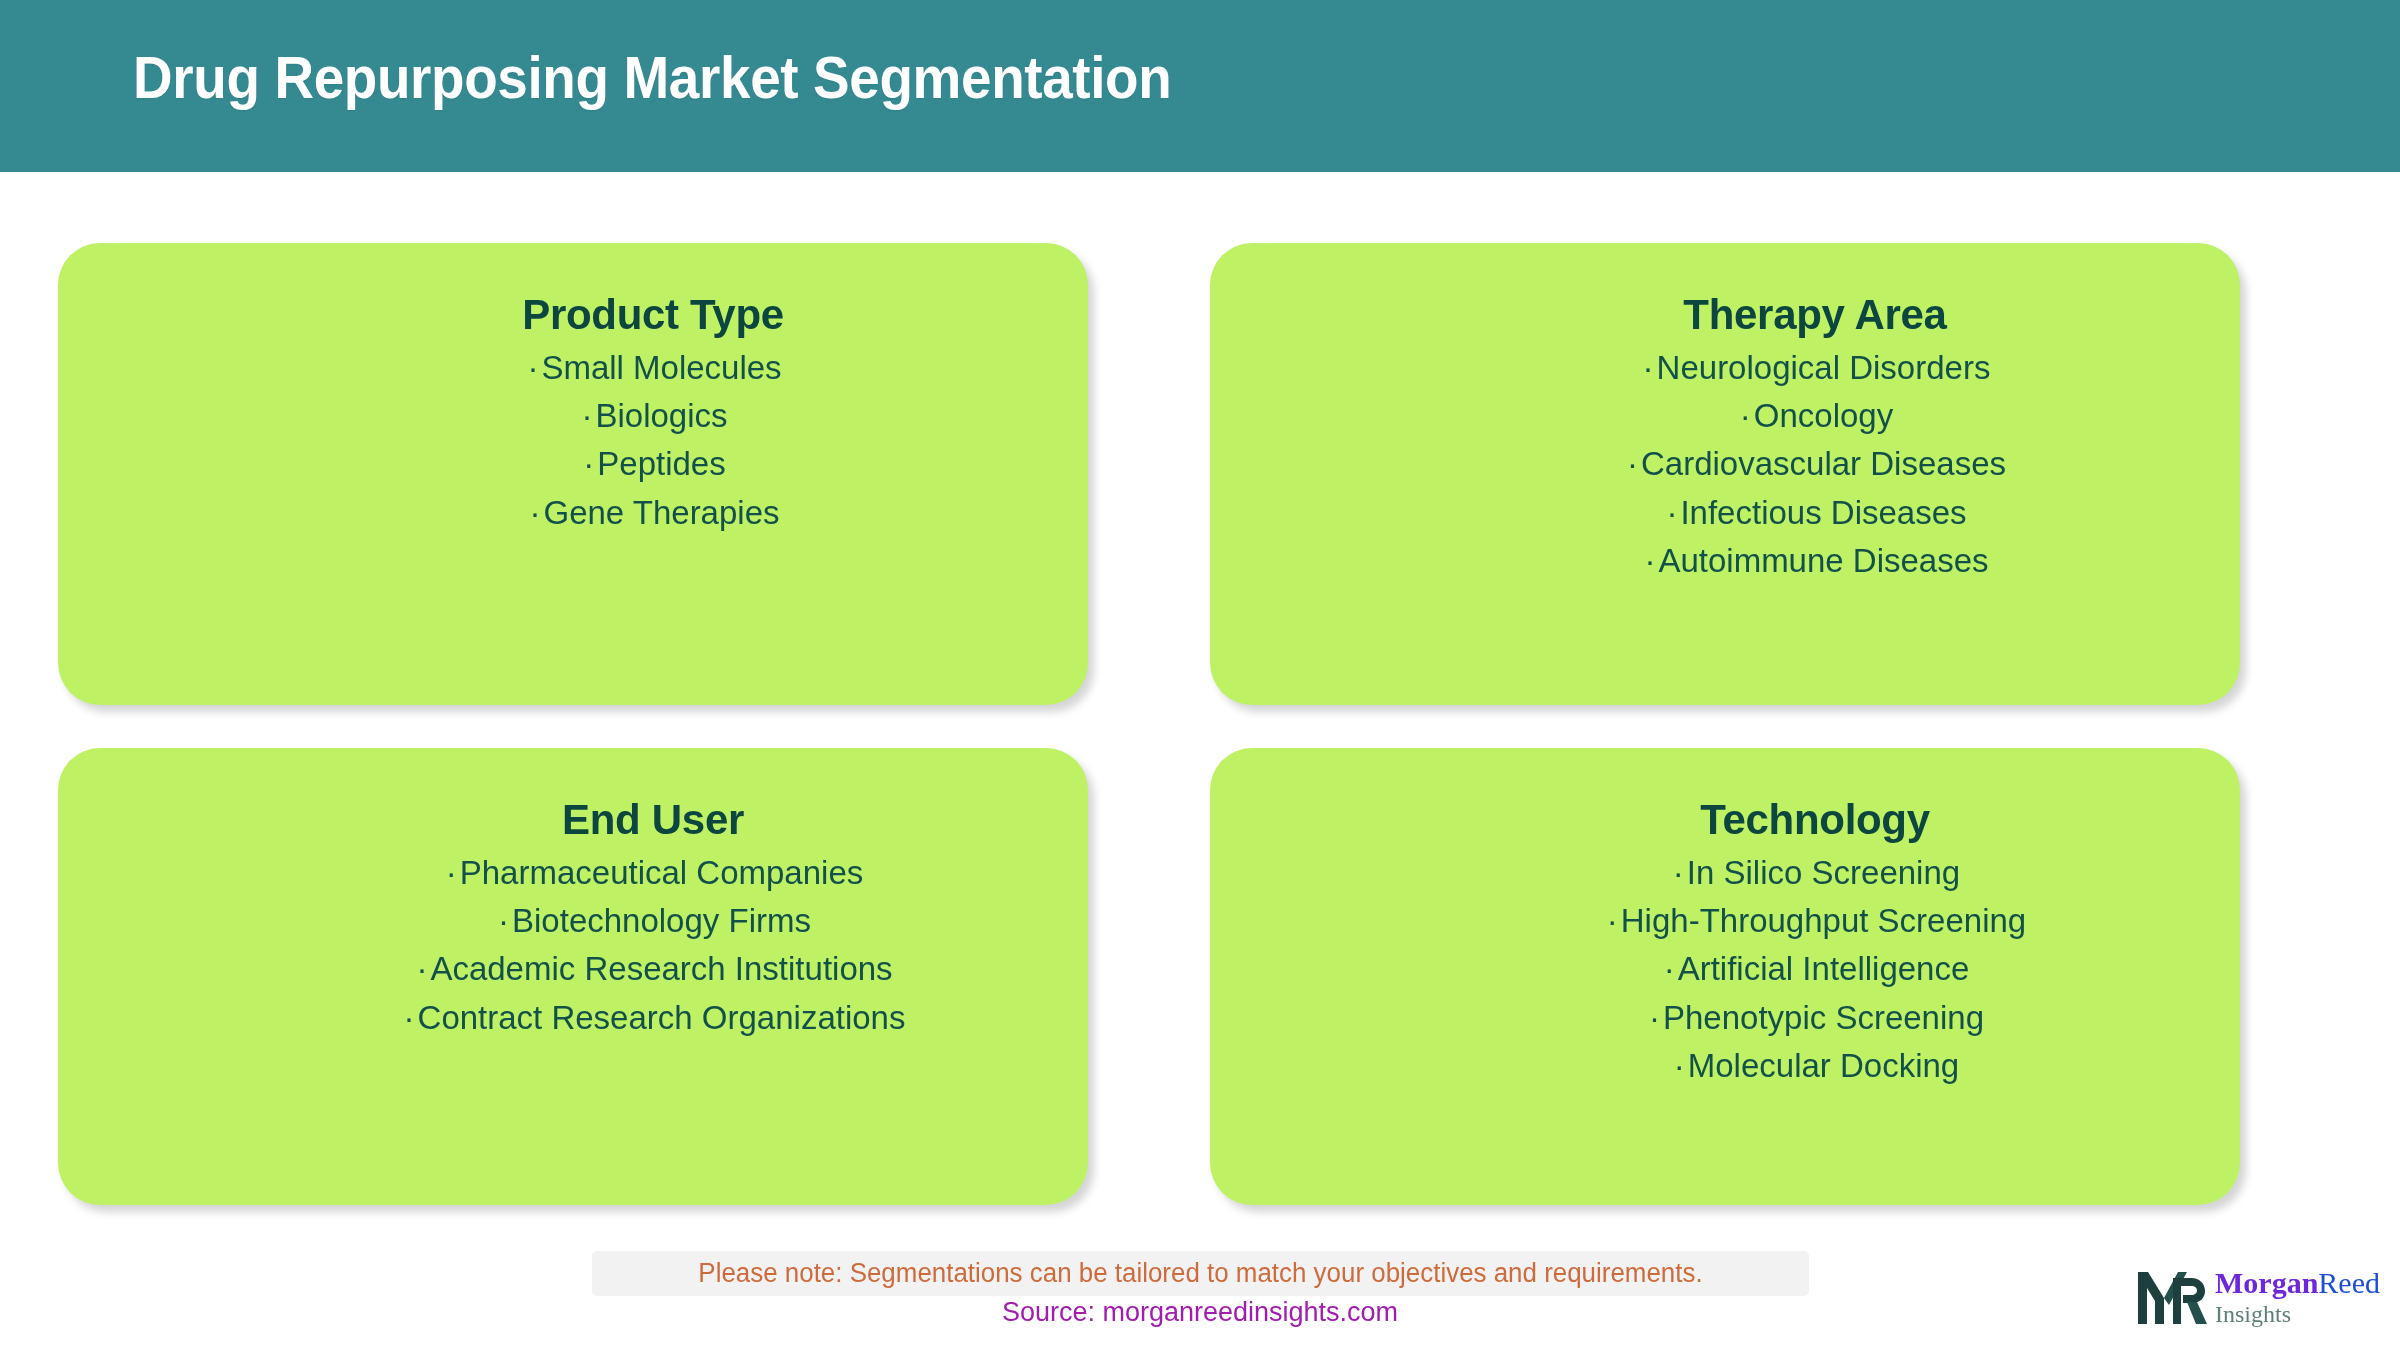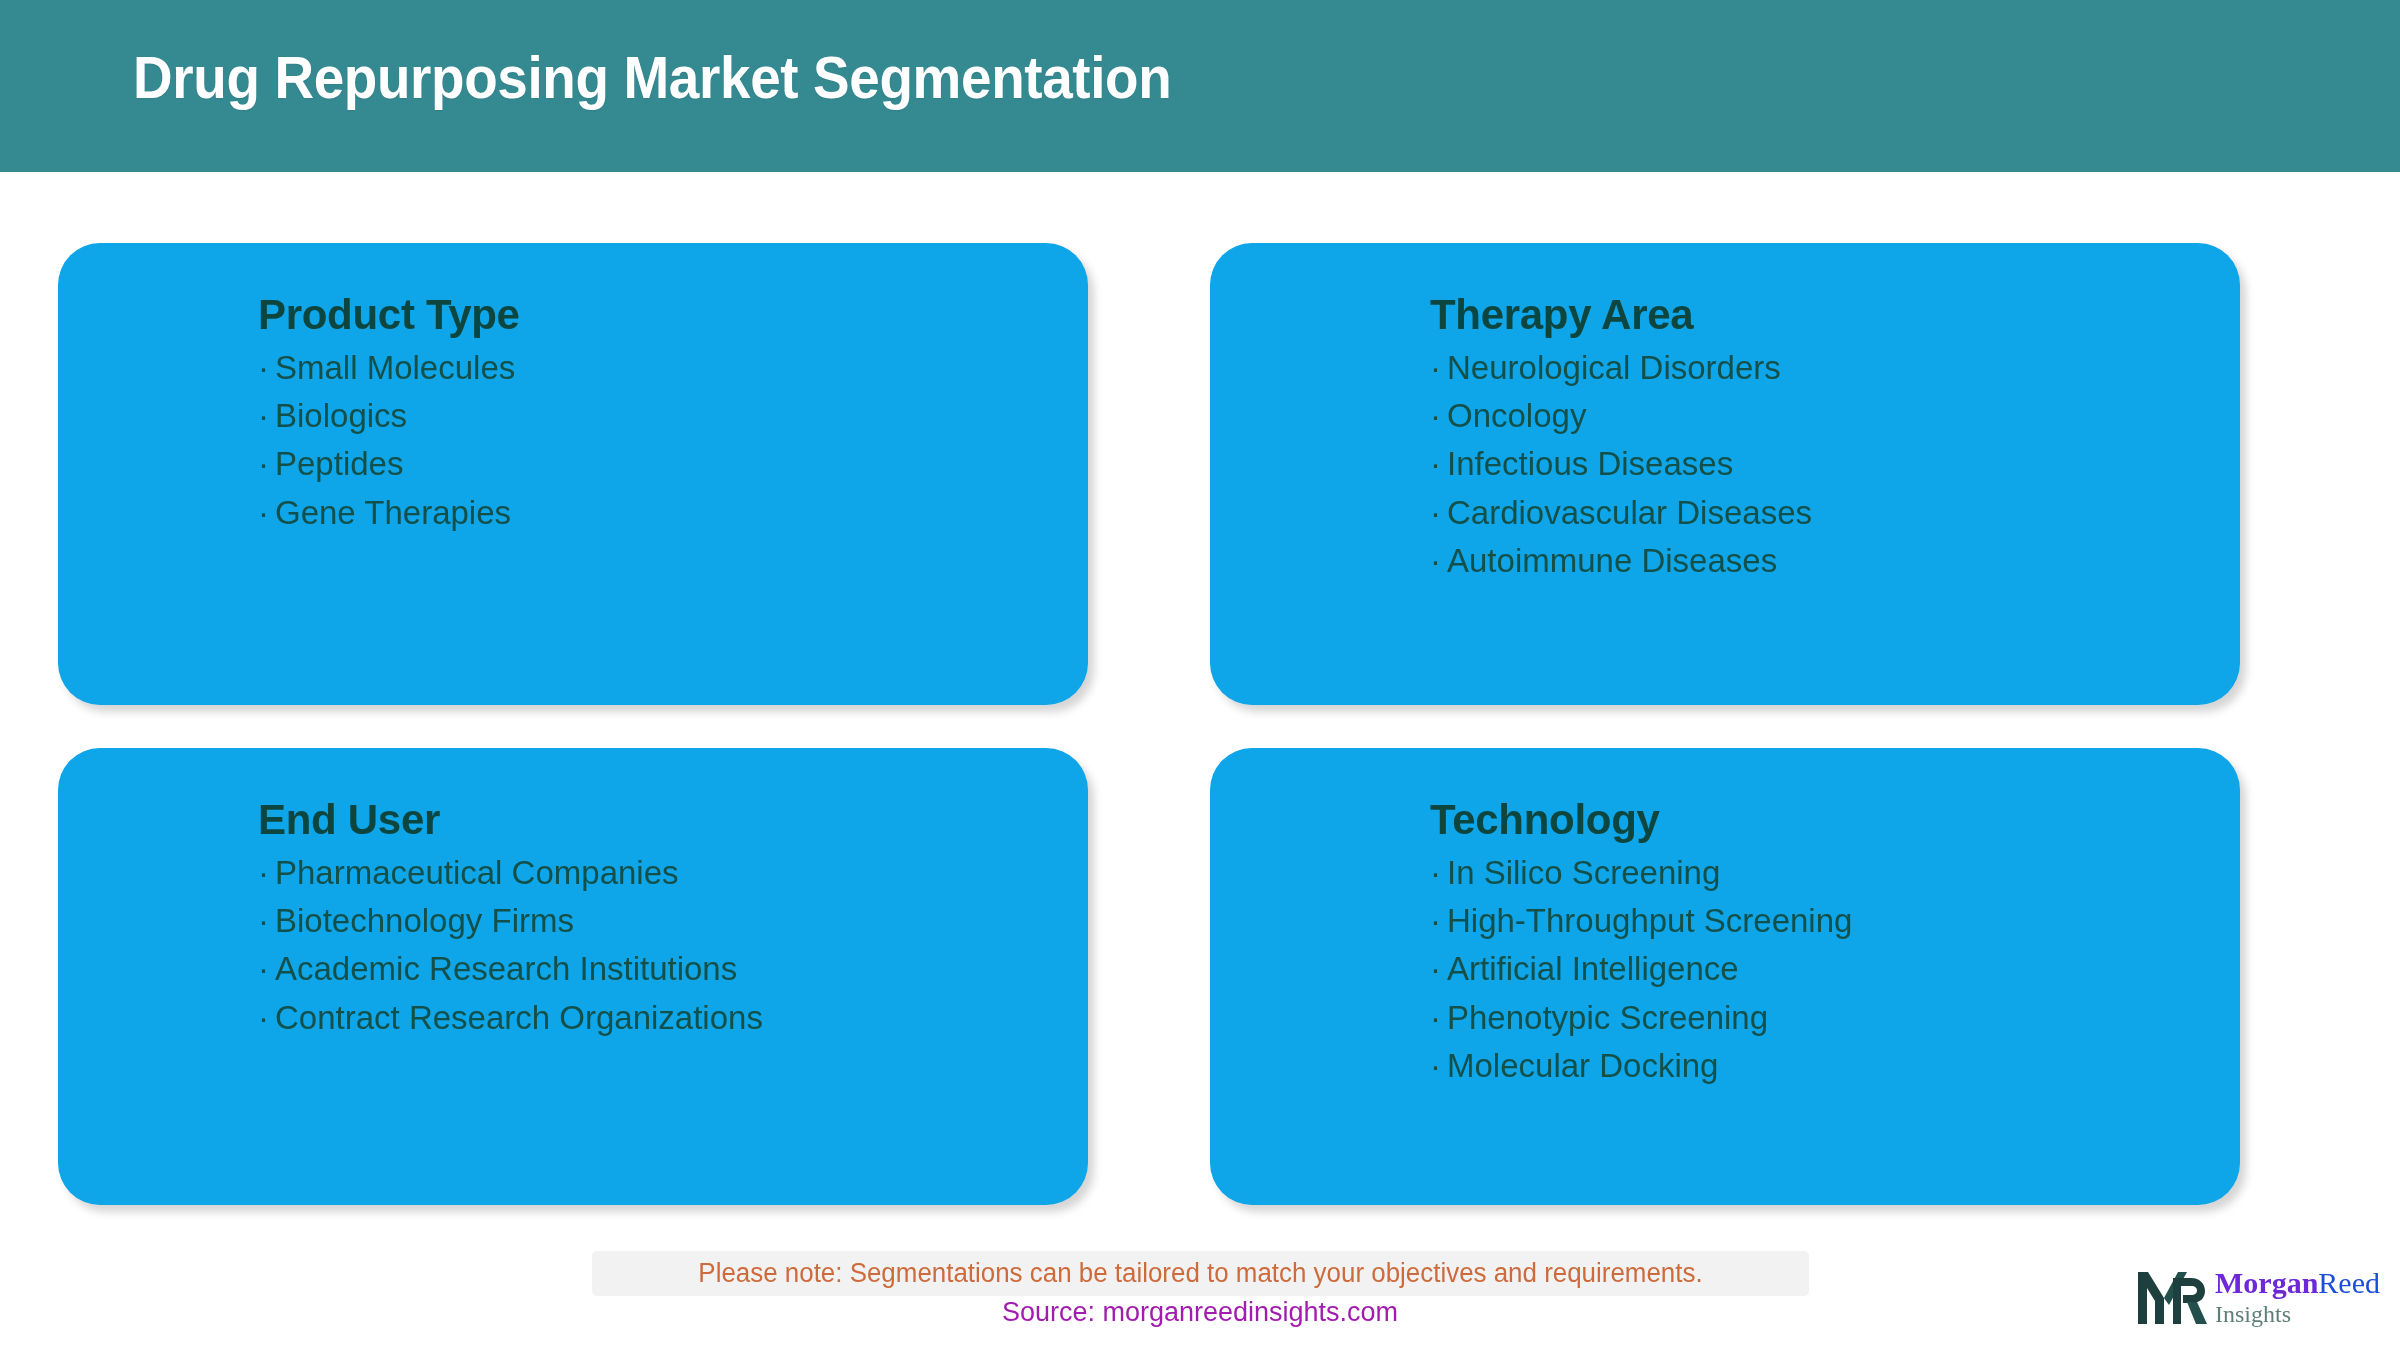--- a/index.html
+++ b/index.html
@@ -43,24 +43,25 @@
   .board {
     position: absolute;
     left: 0;
     top: 172px;
     width: 2400px;
     height: 1178px;
   }
 
   .card {
     position: absolute;
-    background: #0ea5e9;
+    background: #bef264;
     border-radius: 42px;
     box-shadow: 6px 7px 9px rgba(0,0,0,0.17);
     box-sizing: border-box;
+    text-align: center;
   }
   .card.pos-tl { left: 58px;   top: 71px;  width: 1030px; height: 462px; }
   .card.pos-tr { left: 1210px; top: 71px;  width: 1030px; height: 462px; }
   .card.pos-bl { left: 58px;   top: 576px; width: 1030px; height: 457px; }
   .card.pos-br { left: 1210px; top: 576px; width: 1030px; height: 457px; }
 
   .card-inner {
     position: absolute;
     left: 200px;
     top: 48px;
@@ -202,24 +203,24 @@
     <div class="card-inner">
       <div class="card-heading">Therapy Area</div>
       <ul class="card-list">
         <li>
           <span class="bullet-glyph">·</span><span>Neurological Disorders</span>
         </li>
         <li>
           <span class="bullet-glyph">·</span><span>Oncology</span>
         </li>
         <li>
+          <span class="bullet-glyph">·</span><span>Cardiovascular Diseases</span>
+        </li>
+        <li>
           <span class="bullet-glyph">·</span><span>Infectious Diseases</span>
-        </li>
-        <li>
-          <span class="bullet-glyph">·</span><span>Cardiovascular Diseases</span>
         </li>
         <li>
           <span class="bullet-glyph">·</span><span>Autoimmune Diseases</span>
         </li>
       </ul>
     </div>
   </div>
 
   <div class="card pos-bl">
     <div class="card-inner">

